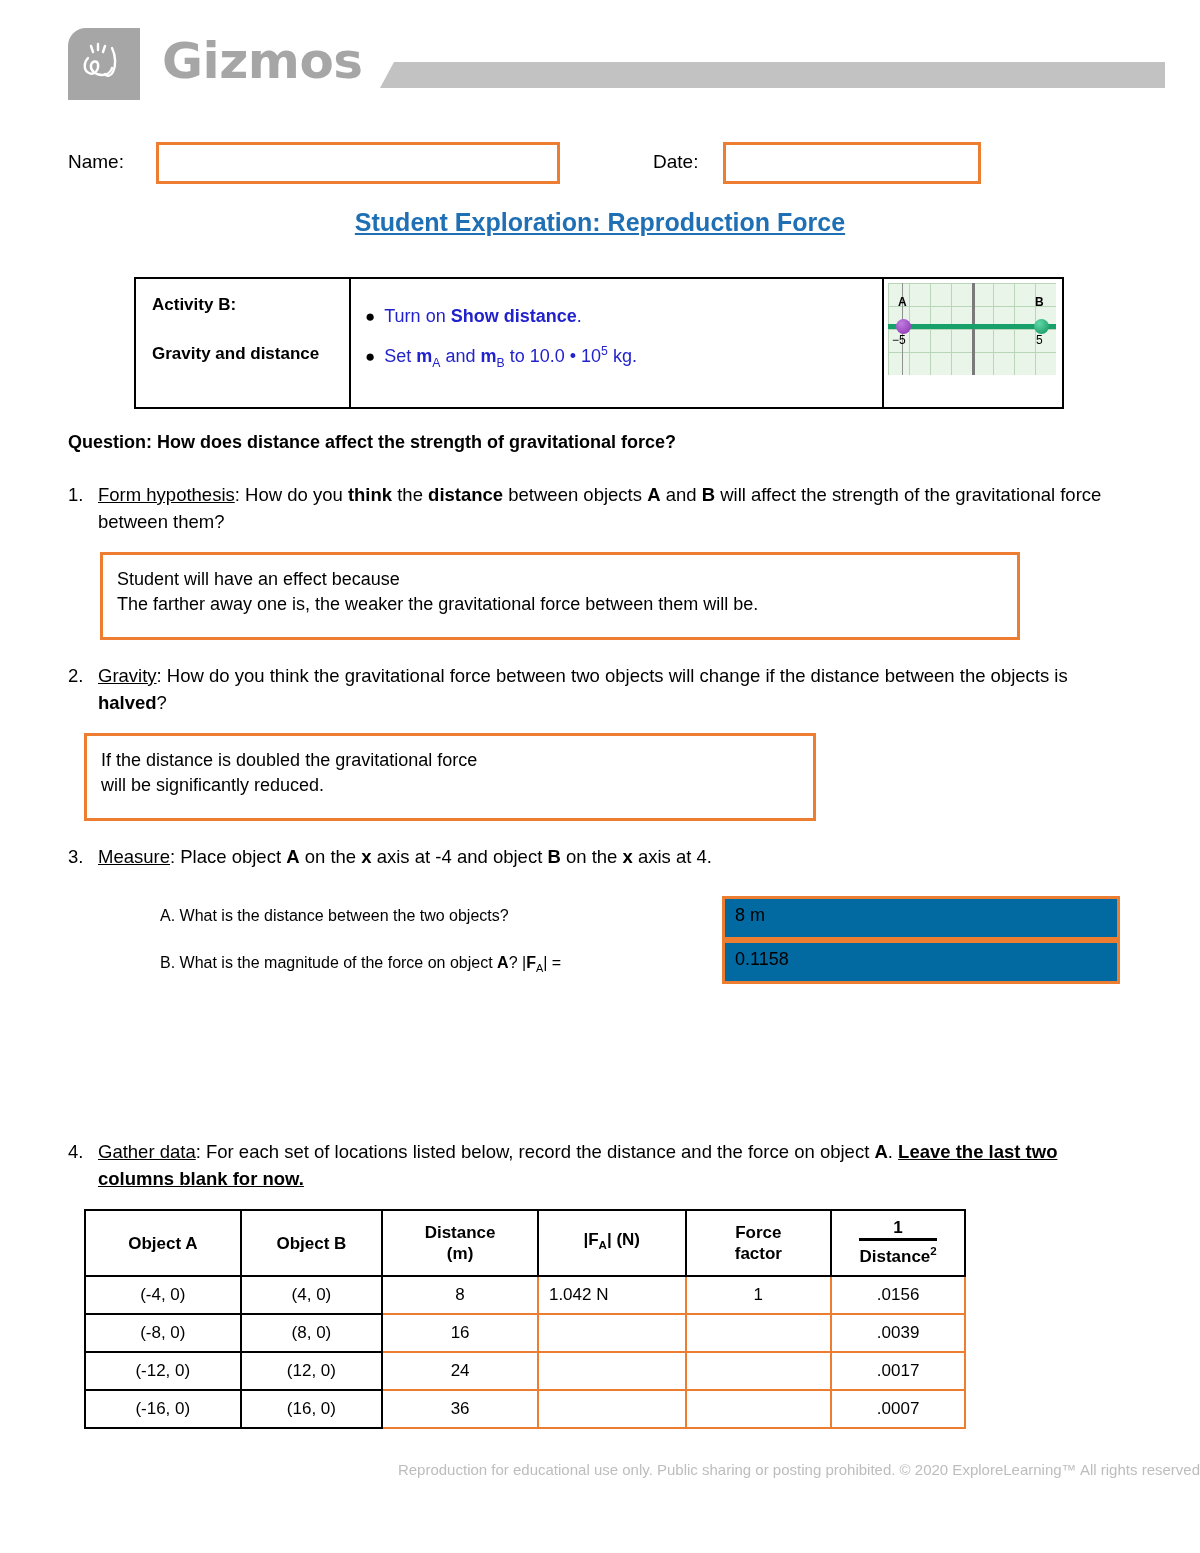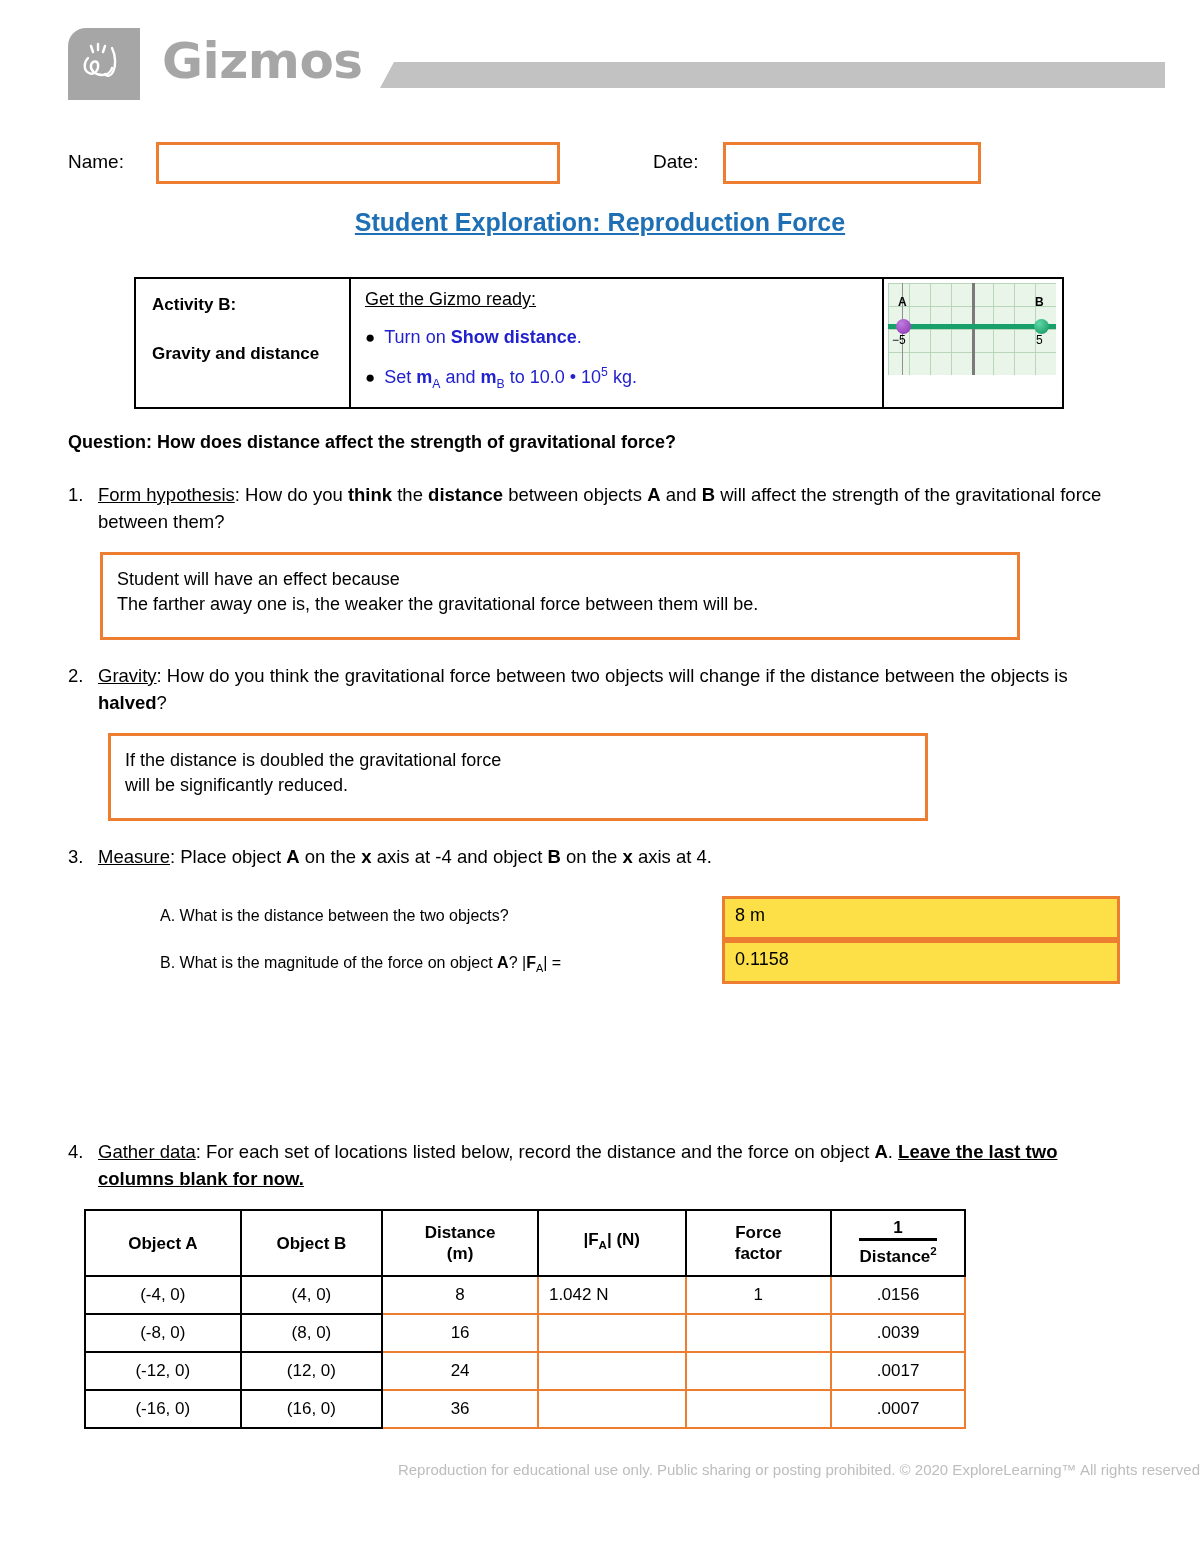--- a/index.html
+++ b/index.html
@@ -195,33 +195,33 @@
 
   .answer-box {
     position: absolute;
     border: 3px solid #ed7d31;
     background: #fff;
     padding: 12px 14px;
     font-size: 18px;
     line-height: 25px;
   }
   .ans1 { left: 100px; top: 552px; width: 920px; height: 88px; }
-  .ans2 { left: 108px; top: 733px; width: 820px; height: 88px; }
+  .ans2 { left: 84px; top: 733px; width: 732px; height: 88px; }
 
   .sub-q {
     position: absolute;
     font-size: 16px;
   }
   .sub-qa { left: 160px; top: 907px; }
   .sub-qb { left: 160px; top: 954px; }
 
   .small-box {
     position: absolute;
     border: 3px solid #ed7d31;
-    background: #fde047;
+    background: #0369a1;
     padding: 6px 10px;
     font-size: 18px;
     width: 398px;
     height: 44px;
   }
   .box-a { left: 722px; top: 896px; }
   .box-b { left: 722px; top: 940px; }
 
   
   .data-table {
@@ -295,21 +295,20 @@
 </div>
 
 <div class="doc-title">Student Exploration: Reproduction Force</div>
 
 <div class="activity">
   <div class="act-cell-1">
     <div>Activity B:</div>
     <div class="sub">Gravity and distance</div>
   </div>
   <div class="act-cell-2">
-    <div class="act-ready">Get the Gizmo ready:</div>
     <div class="bullet-line">
       <span class="bullet-dot">●</span>
       <span>Turn on <b>Show distance</b>.</span>
     </div>
     <div class="bullet-line">
       <span class="bullet-dot">●</span>
       <span><span>Set </span><b><span>m</span></b><sub>A</sub><span> and </span><b><span>m</span></b><sub>B</sub><span> to 10.0 • 10</span><sup>5</sup><span> kg.</span></span>
     </div>
   </div>
   <div class="act-cell-3">

